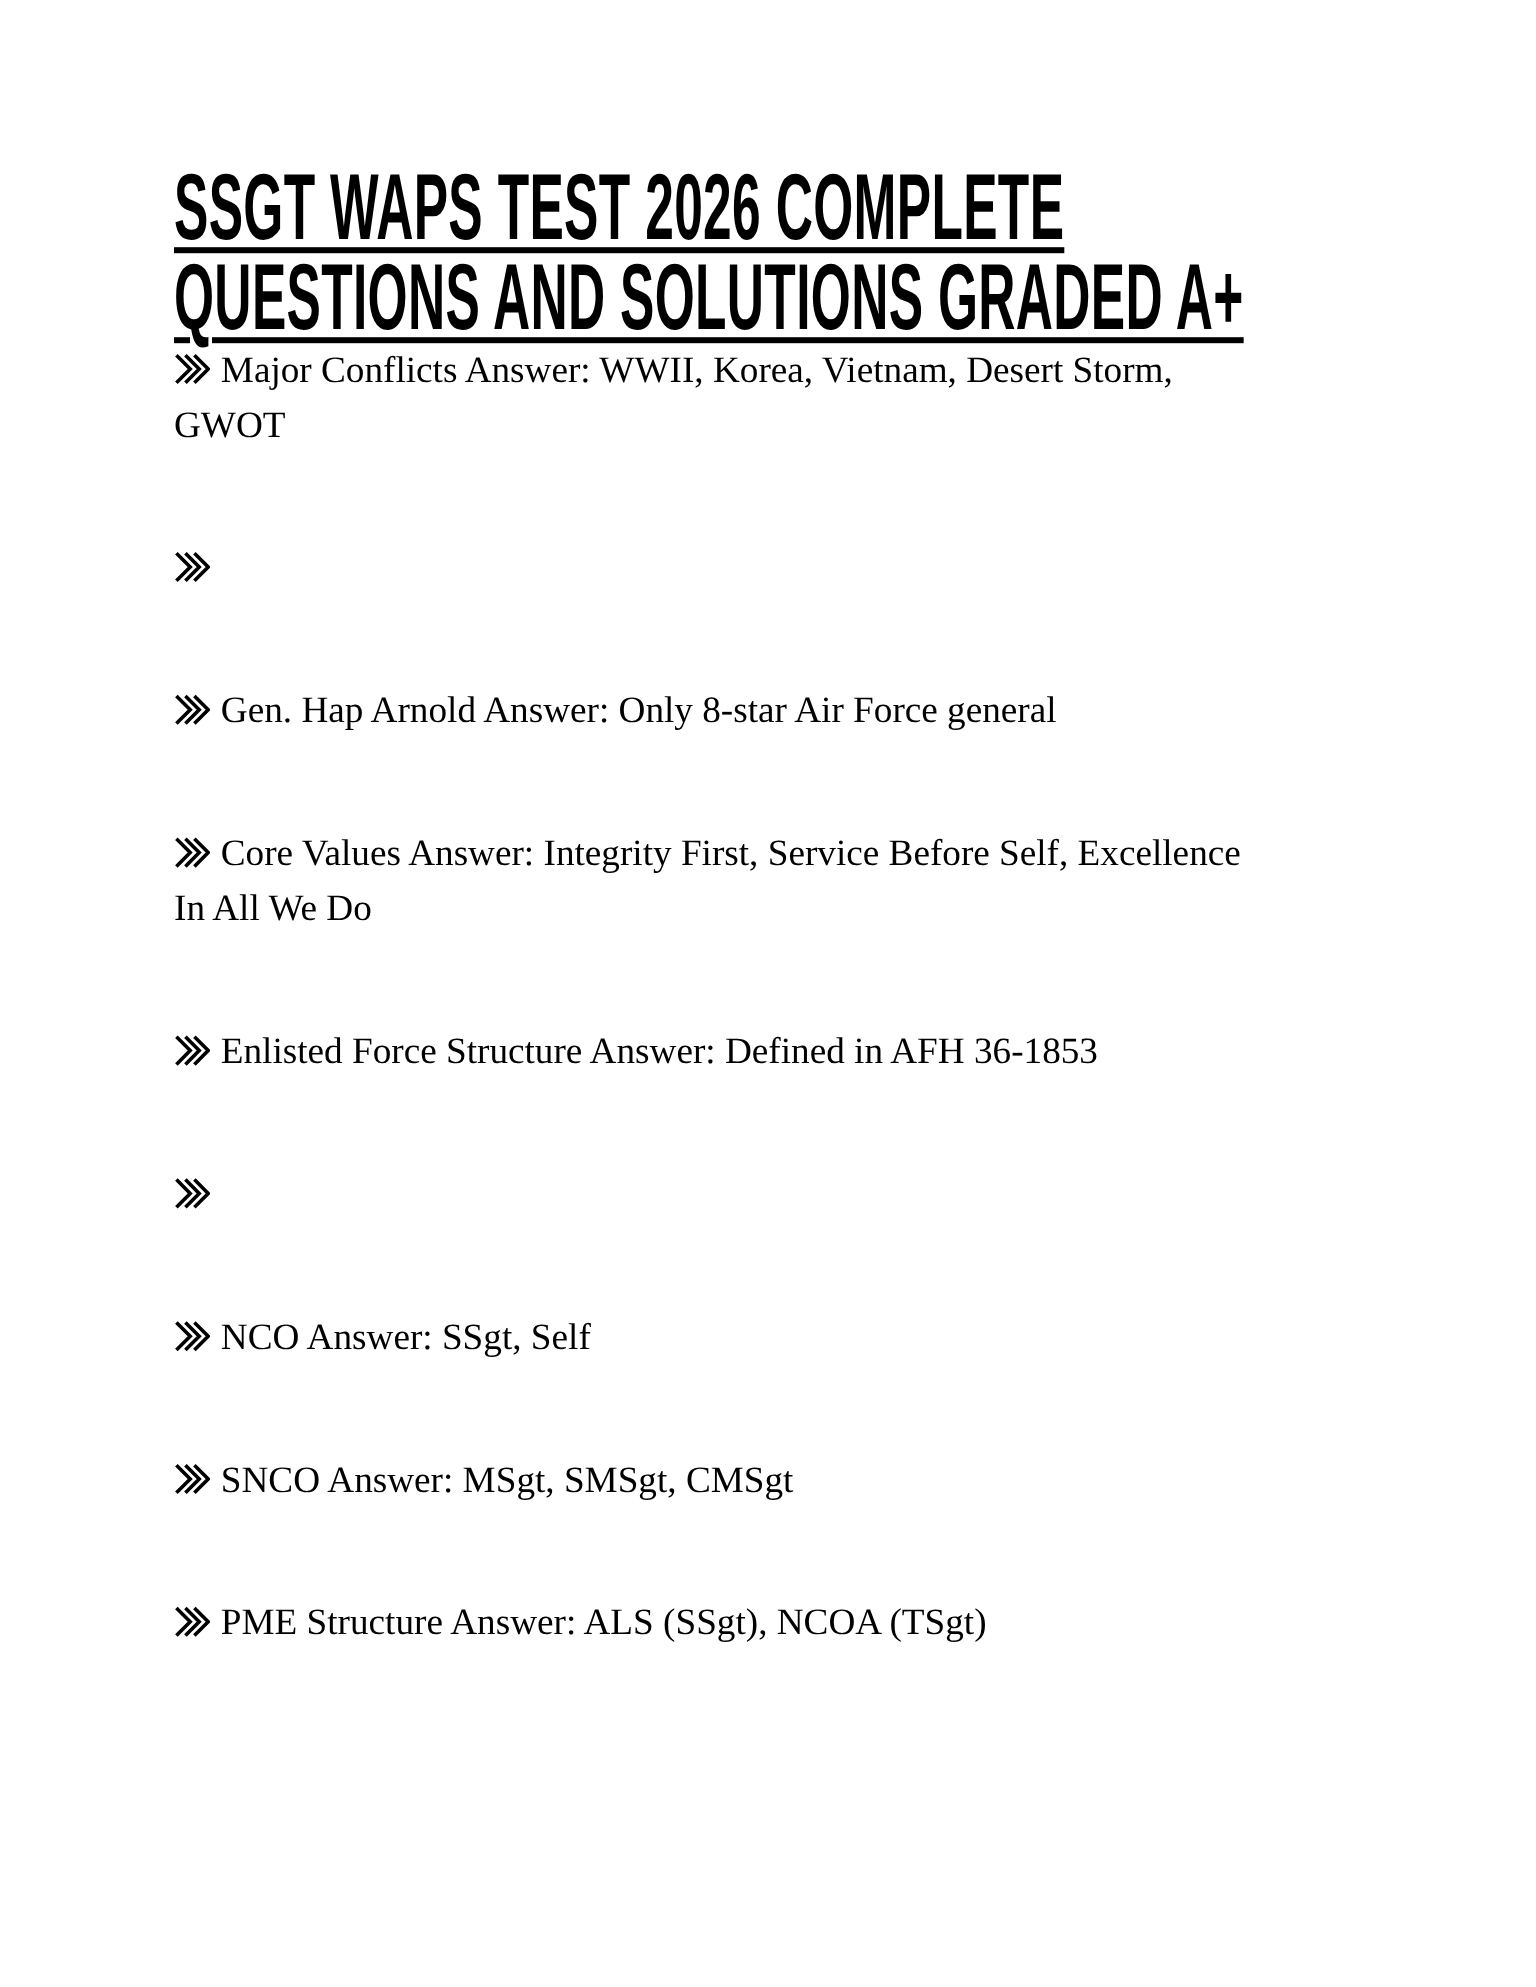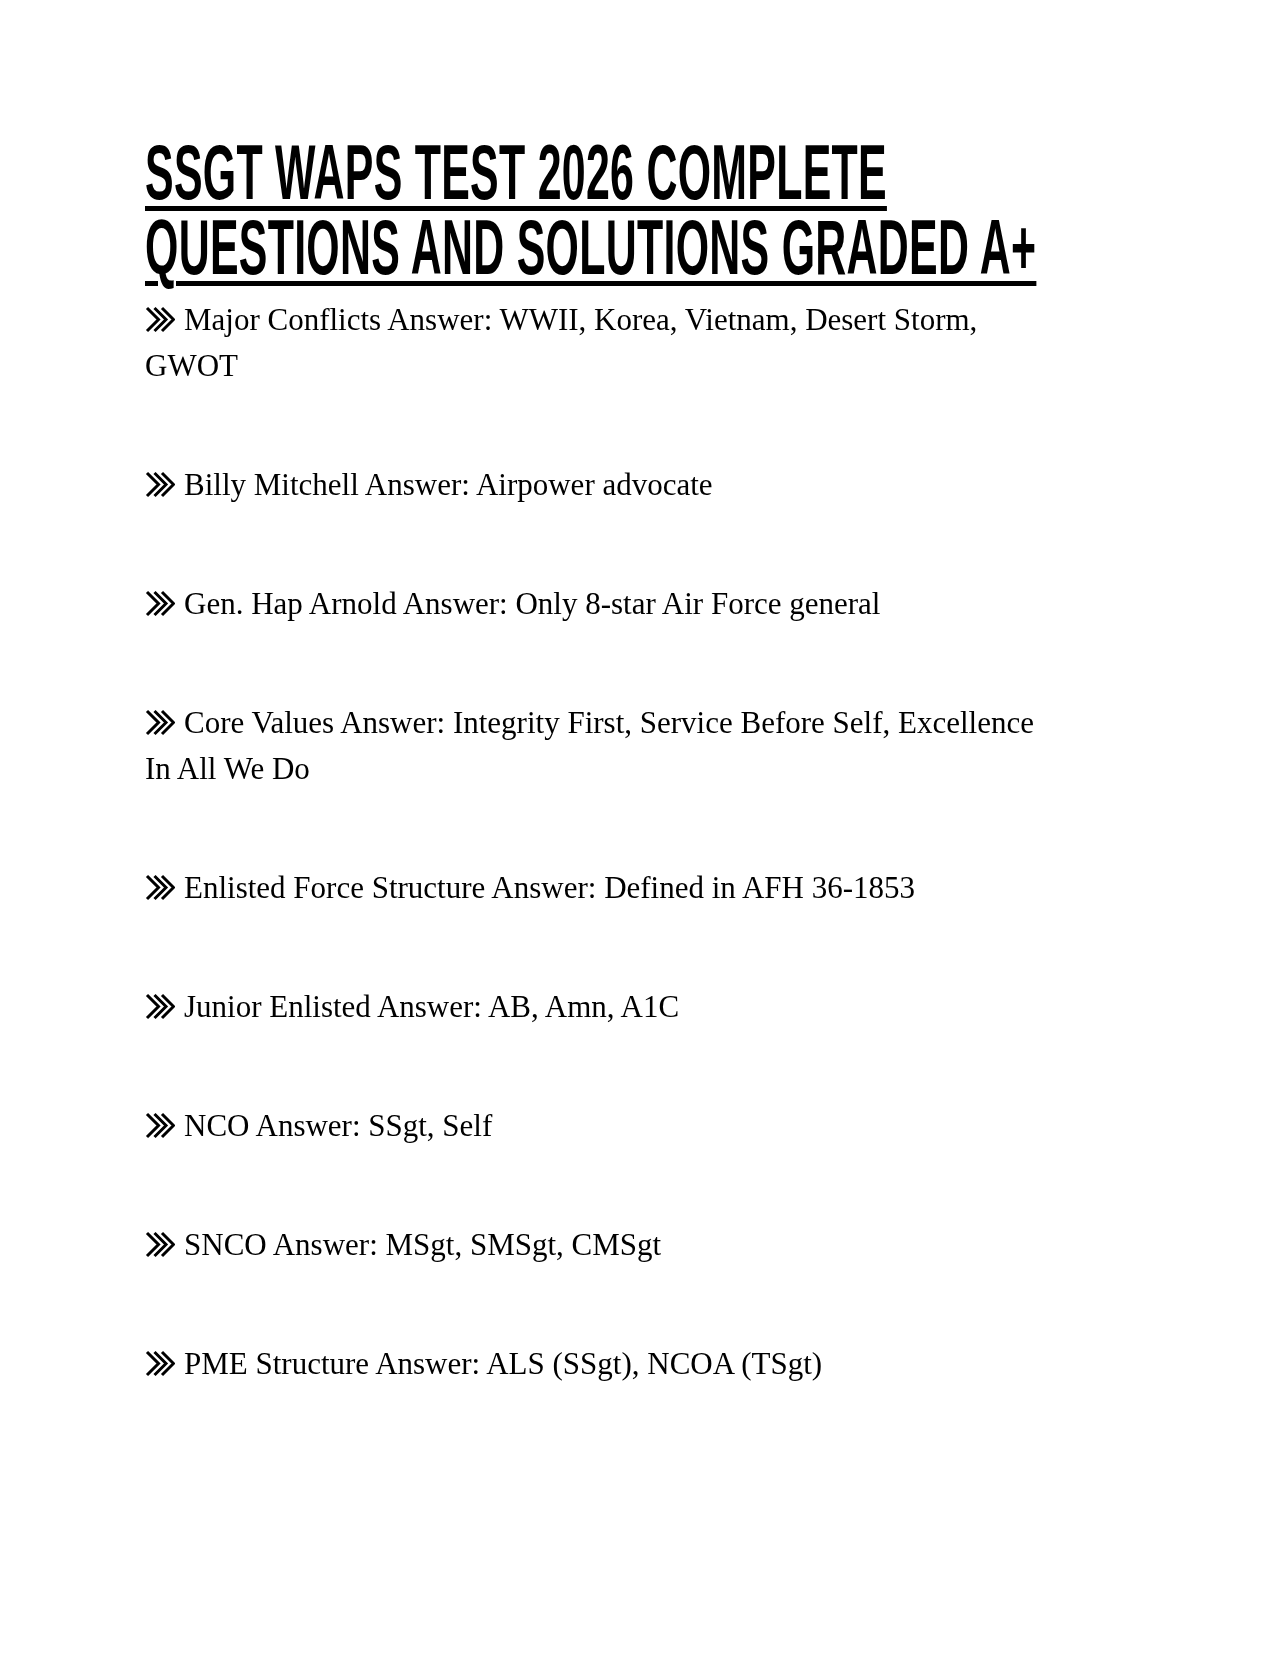--- a/index.html
+++ b/index.html
@@ -31,21 +31,21 @@
     font-size: 78px;
     line-height: 75px;
     transform: scaleX(0.55);
     transform-origin: 0 50%;
     text-decoration: underline;
     text-decoration-thickness: 5px;
     text-underline-offset: 7px;
     letter-spacing: 0.5px;
   }
   .qa-list {
-    margin-top: 12px;
+    margin-top: 0;
     font-family: Liberation Serif, serif;
   }
   p.qa {
     margin: 0 0 73px 0;
     padding: 0;
     font-size: 31px;
     line-height: 46px;
     color: #000000;
   }
   .chev {
@@ -84,21 +84,21 @@
             </g>
           </svg></span><span class="qa-text">Major Conflicts Answer: WWII, Korea, Vietnam, Desert Storm,
 GWOT</span></p>
 
     <p class="qa"><span class="chev"><svg viewBox="0 0 30 27" xmlns="http://www.w3.org/2000/svg">
             <g fill="none" stroke="#000000" stroke-width="3">
               <path d="M2 2 L13.5 13.5 L2 25"></path>
               <path d="M9.5 2 L21 13.5 L9.5 25"></path>
               <path d="M17 2 L28.5 13.5 L17 25"></path>
             </g>
-          </svg></span><span class="qa-text">Billy Mitchell Answer: Airpower advocate</span></p>
+          </svg></span></p>
 
     <p class="qa"><span class="chev"><svg viewBox="0 0 30 27" xmlns="http://www.w3.org/2000/svg">
             <g fill="none" stroke="#000000" stroke-width="3">
               <path d="M2 2 L13.5 13.5 L2 25"></path>
               <path d="M9.5 2 L21 13.5 L9.5 25"></path>
               <path d="M17 2 L28.5 13.5 L17 25"></path>
             </g>
           </svg></span><span class="qa-text">Gen. Hap Arnold Answer: Only 8-star Air Force general</span></p>
 
     <p class="qa"><span class="chev"><svg viewBox="0 0 30 27" xmlns="http://www.w3.org/2000/svg">
@@ -117,21 +117,21 @@
               <path d="M17 2 L28.5 13.5 L17 25"></path>
             </g>
           </svg></span><span class="qa-text">Enlisted Force Structure Answer: Defined in AFH 36-1853</span></p>
 
     <p class="qa"><span class="chev"><svg viewBox="0 0 30 27" xmlns="http://www.w3.org/2000/svg">
             <g fill="none" stroke="#000000" stroke-width="3">
               <path d="M2 2 L13.5 13.5 L2 25"></path>
               <path d="M9.5 2 L21 13.5 L9.5 25"></path>
               <path d="M17 2 L28.5 13.5 L17 25"></path>
             </g>
-          </svg></span><span class="qa-text">Junior Enlisted Answer: AB, Amn, A1C</span></p>
+          </svg></span></p>
 
     <p class="qa"><span class="chev"><svg viewBox="0 0 30 27" xmlns="http://www.w3.org/2000/svg">
             <g fill="none" stroke="#000000" stroke-width="3">
               <path d="M2 2 L13.5 13.5 L2 25"></path>
               <path d="M9.5 2 L21 13.5 L9.5 25"></path>
               <path d="M17 2 L28.5 13.5 L17 25"></path>
             </g>
           </svg></span><span class="qa-text">NCO Answer: SSgt, Self</span></p>
 
     <p class="qa"><span class="chev"><svg viewBox="0 0 30 27" xmlns="http://www.w3.org/2000/svg">

